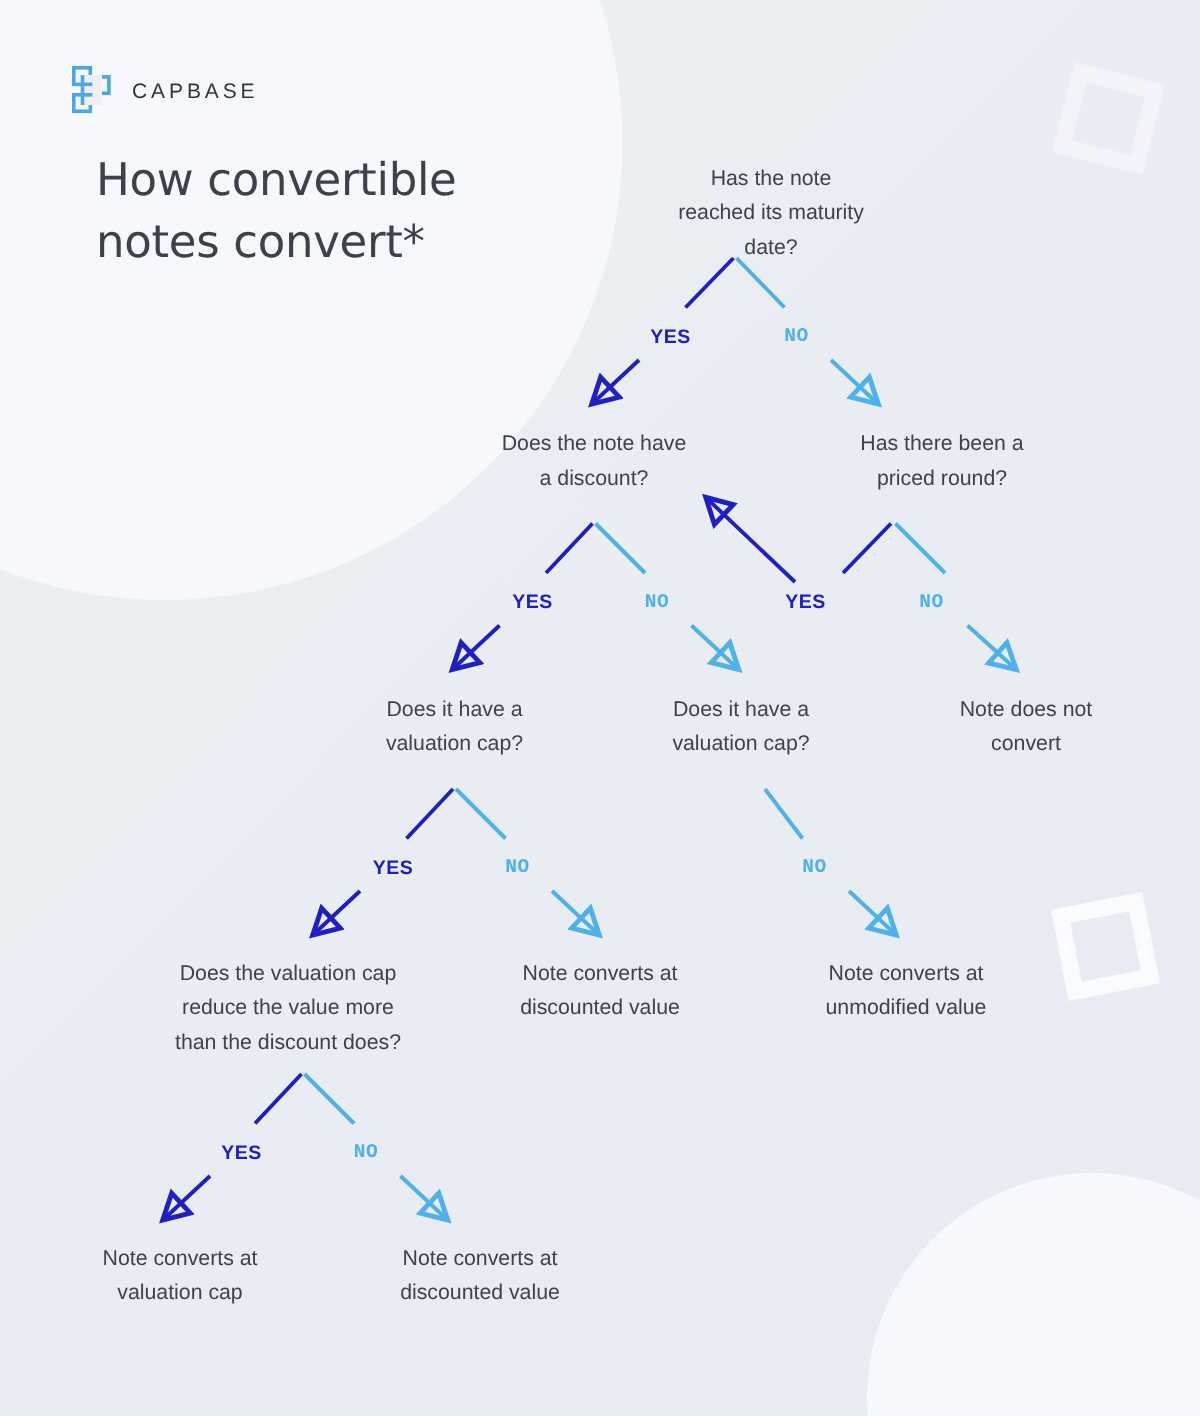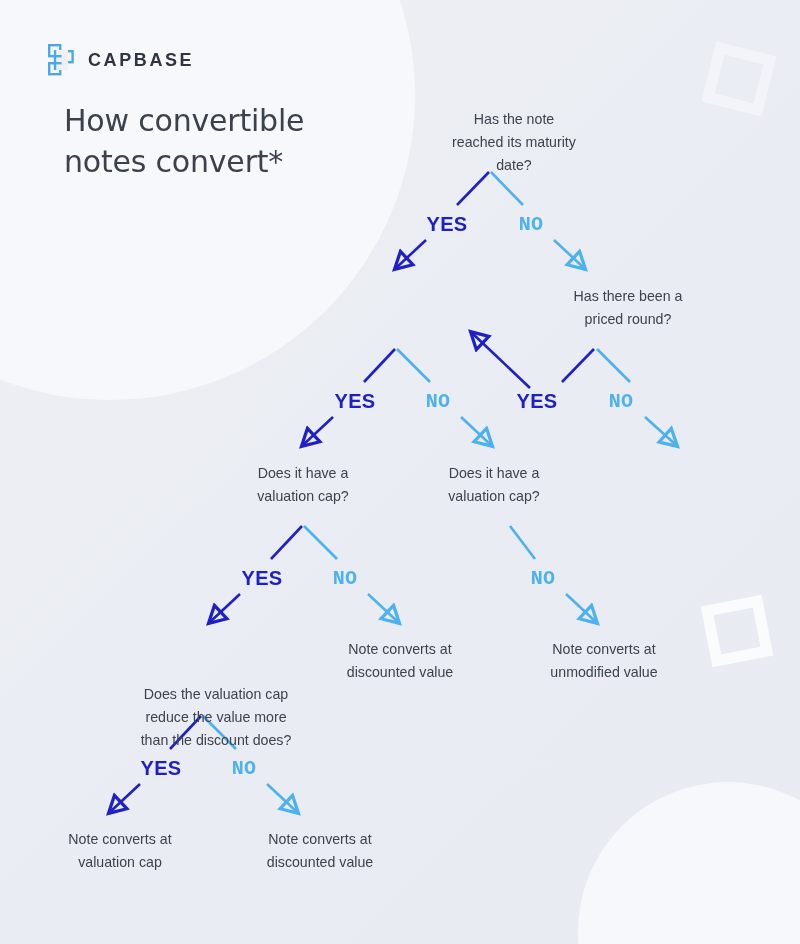--- a/index.html
+++ b/index.html
@@ -37,21 +37,21 @@
   #square-bottom-right {
     left: 706px; top: 600px;
     width: 62px; height: 62px;
     border: 11px solid #fafbfd;
     transform: rotate(-11deg);
   }
   
   #brand { position: absolute; left: 48px; top: 44px; display: flex; align-items: center; gap: 14px; }
   #brand-mark { width: 26px; height: 32px; display: block; }
   #brand-name {
-    font-size: 18px; letter-spacing: 2.6px; font-weight: 700;
+    font-size: 14px; letter-spacing: 2.6px; font-weight: 400;
     color: #2f3640;
   }
   #headline {
     position: absolute; left: 48px; top: 100px;
     font-size: 30px; line-height: 1.38; font-weight: 400;
     color: #3b424c; letter-spacing: -0.2px;
     max-width: 300px;
     font-family: "DejaVu Sans", sans-serif;
     margin-left: 16px;
   }
@@ -66,21 +66,21 @@
     position: absolute;
     text-align: center;
     font-size: 14.2px;
     line-height: 1.62;
     color: #3c434d;
     transform: translateX(-50%);
     white-space: pre-line;
   }
   .branch-label {
     position: absolute;
-    font-size: 20px;
+    font-size: 13px;
     font-weight: 700;
     transform: translate(-50%, -50%);
     letter-spacing: 0.3px;
   }
   .lbl-yes { color: #1f20c4; }
   .lbl-no  { color: #4cb1ec; font-family: Liberation Mono, monospace; }
 </style>
 </head>
 <body>
 
@@ -153,27 +153,31 @@
       <path d="M203,716 L236,749" stroke="#4cb1ec" stroke-width="2.6"></path>
 
       <path d="M140,784 L110,812" stroke="#1f20c4" stroke-width="2.6" marker-end="url(#ah-yes)"></path>
       <path d="M267,784 L297,812" stroke="#4cb1ec" stroke-width="2.6" marker-end="url(#ah-no)"></path>
     </g>
   </svg>
 
   <div class="node" style="left:514px; top:108px; width:240px;">Has the note
 reached its maturity
 date?</div>
+  <div class="node" style="left:396px; top:285px; width:230px;">Does the note have
+a discount?</div>
   <div class="node" style="left:628px; top:285px; width:210px;">Has there been a
 priced round?</div>
   <div class="node" style="left:303px; top:462px; width:200px;">Does it have a
 valuation cap?</div>
   <div class="node" style="left:494px; top:462px; width:200px;">Does it have a
 valuation cap?</div>
-  <div class="node" style="left:216px; top:638px; width:250px;margin-top:45px;">Does the valuation cap
+  <div class="node" style="left:684px; top:462px; width:180px;">Note does not
+convert</div>
+  <div class="node" style="left:192px; top:638px; width:250px;">Does the valuation cap
 reduce the value more
 than the discount does?</div>
   <div class="node" style="left:400px; top:638px; width:210px;">Note converts at
 discounted value</div>
   <div class="node" style="left:604px; top:638px; width:210px;">Note converts at
 unmodified value</div>
   <div class="node" style="left:120px; top:828px; width:210px;">Note converts at
 valuation cap</div>
   <div class="node" style="left:320px; top:828px; width:210px;">Note converts at
 discounted value</div>

